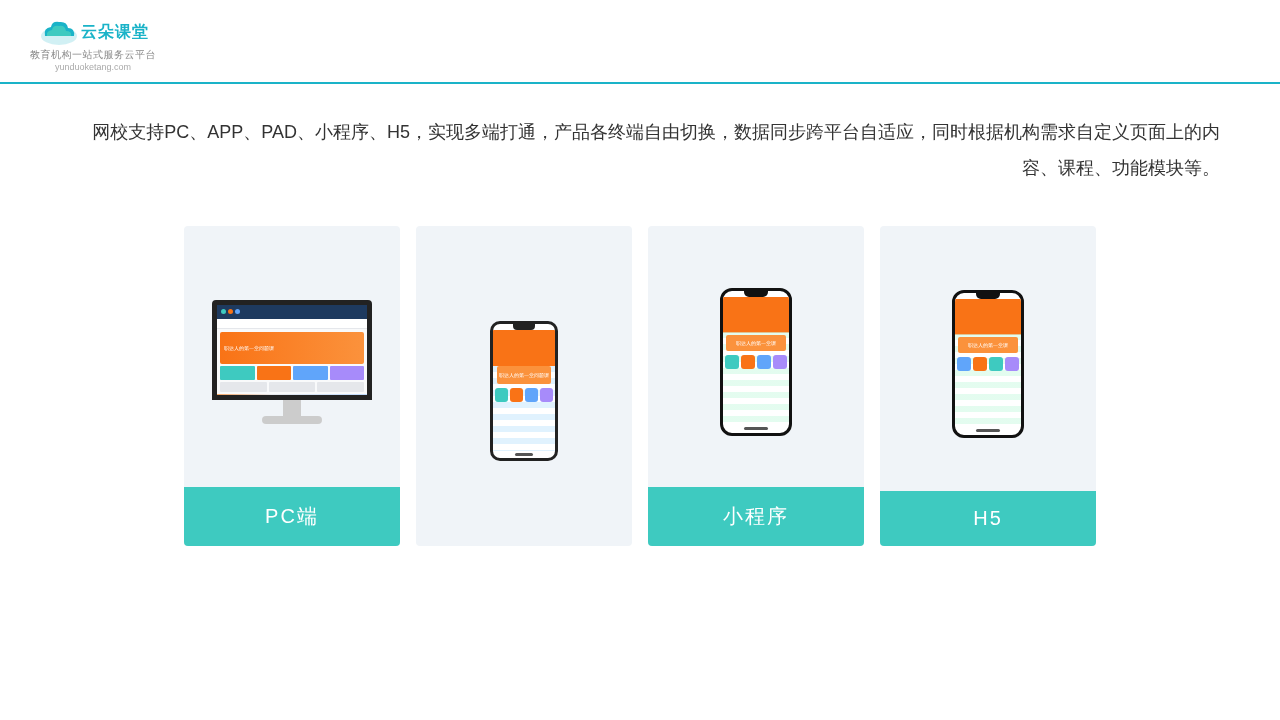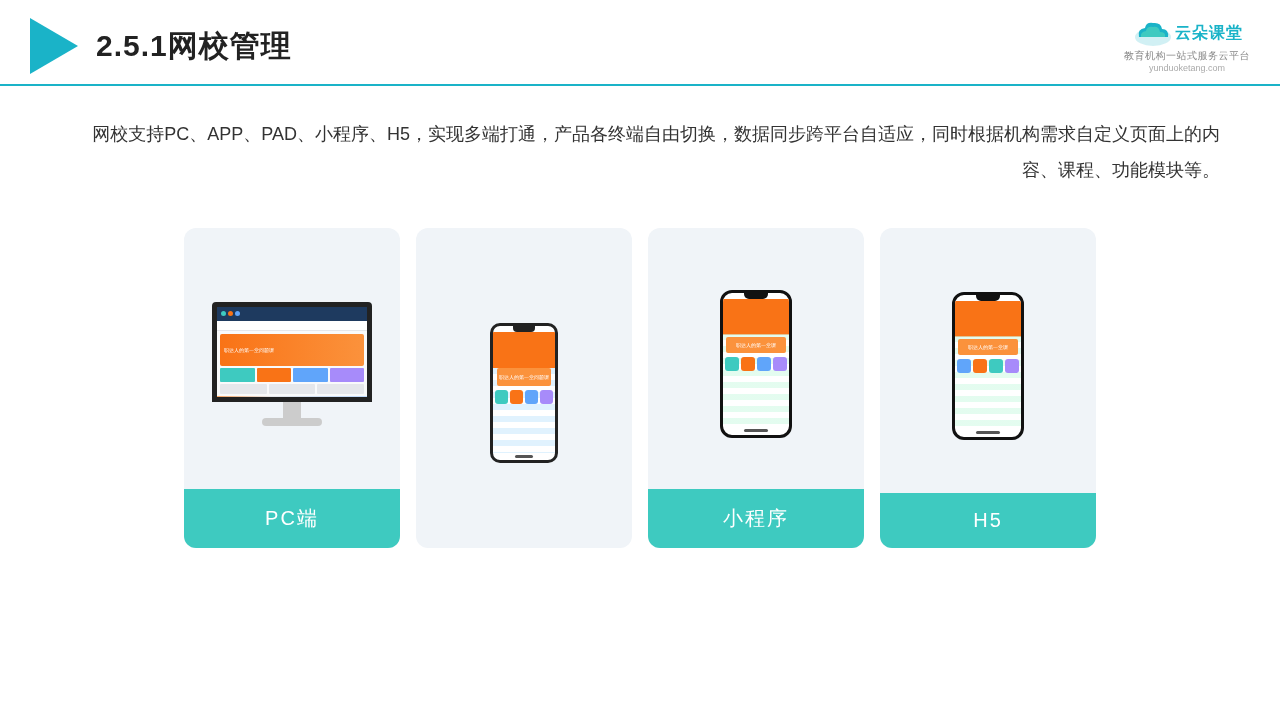--- a/index.html
+++ b/index.html
@@ -81,21 +81,21 @@
     .cards-row {
       display: flex;
       gap: 16px;
       padding: 30px 40px 20px 40px;
       justify-content: center;
       align-items: flex-start;
     }
 
     .card {
       background: #f0f4f8;
-      border-radius: 12px;
+      border-radius: 4px;
       display: flex;
       flex-direction: column;
       align-items: center;
       width: 216px;
       min-height: 320px;
       overflow: hidden;
       flex-shrink: 0;
     }
 
     .card-image-area {
@@ -338,24 +338,20 @@
     .pc-banner-text {
       font-size: 5px;
       color: #fff;
       white-space: nowrap;
     }
   </style>
 </head>
 <body>
 
 <div class="header">
-  <div class="header-left">
-    <div class="play-icon"></div>
-    <h1 class="header-title">2.5.1网校管理</h1>
-  </div>
   <div class="logo-area">
     <div class="logo-cloud">
 
       <svg width="44" height="28" viewBox="0 0 44 28">
         <ellipse cx="22" cy="18" rx="18" ry="9" fill="#1ab3c8" opacity="0.2"></ellipse>
         <path d="M8 18 Q6 10 14 9 Q15 3 22 4 Q30 3 31 10 Q38 10 37 18 Z" fill="#1ab3c8"></path>
         <path d="M10 18 Q9 13 15 12 Q16 7 22 8 Q28 7 29 13 Q35 13 34 18 Z" fill="#3ecac0"></path>
       </svg>
       <span class="logo-text">云朵课堂</span>
     </div>

